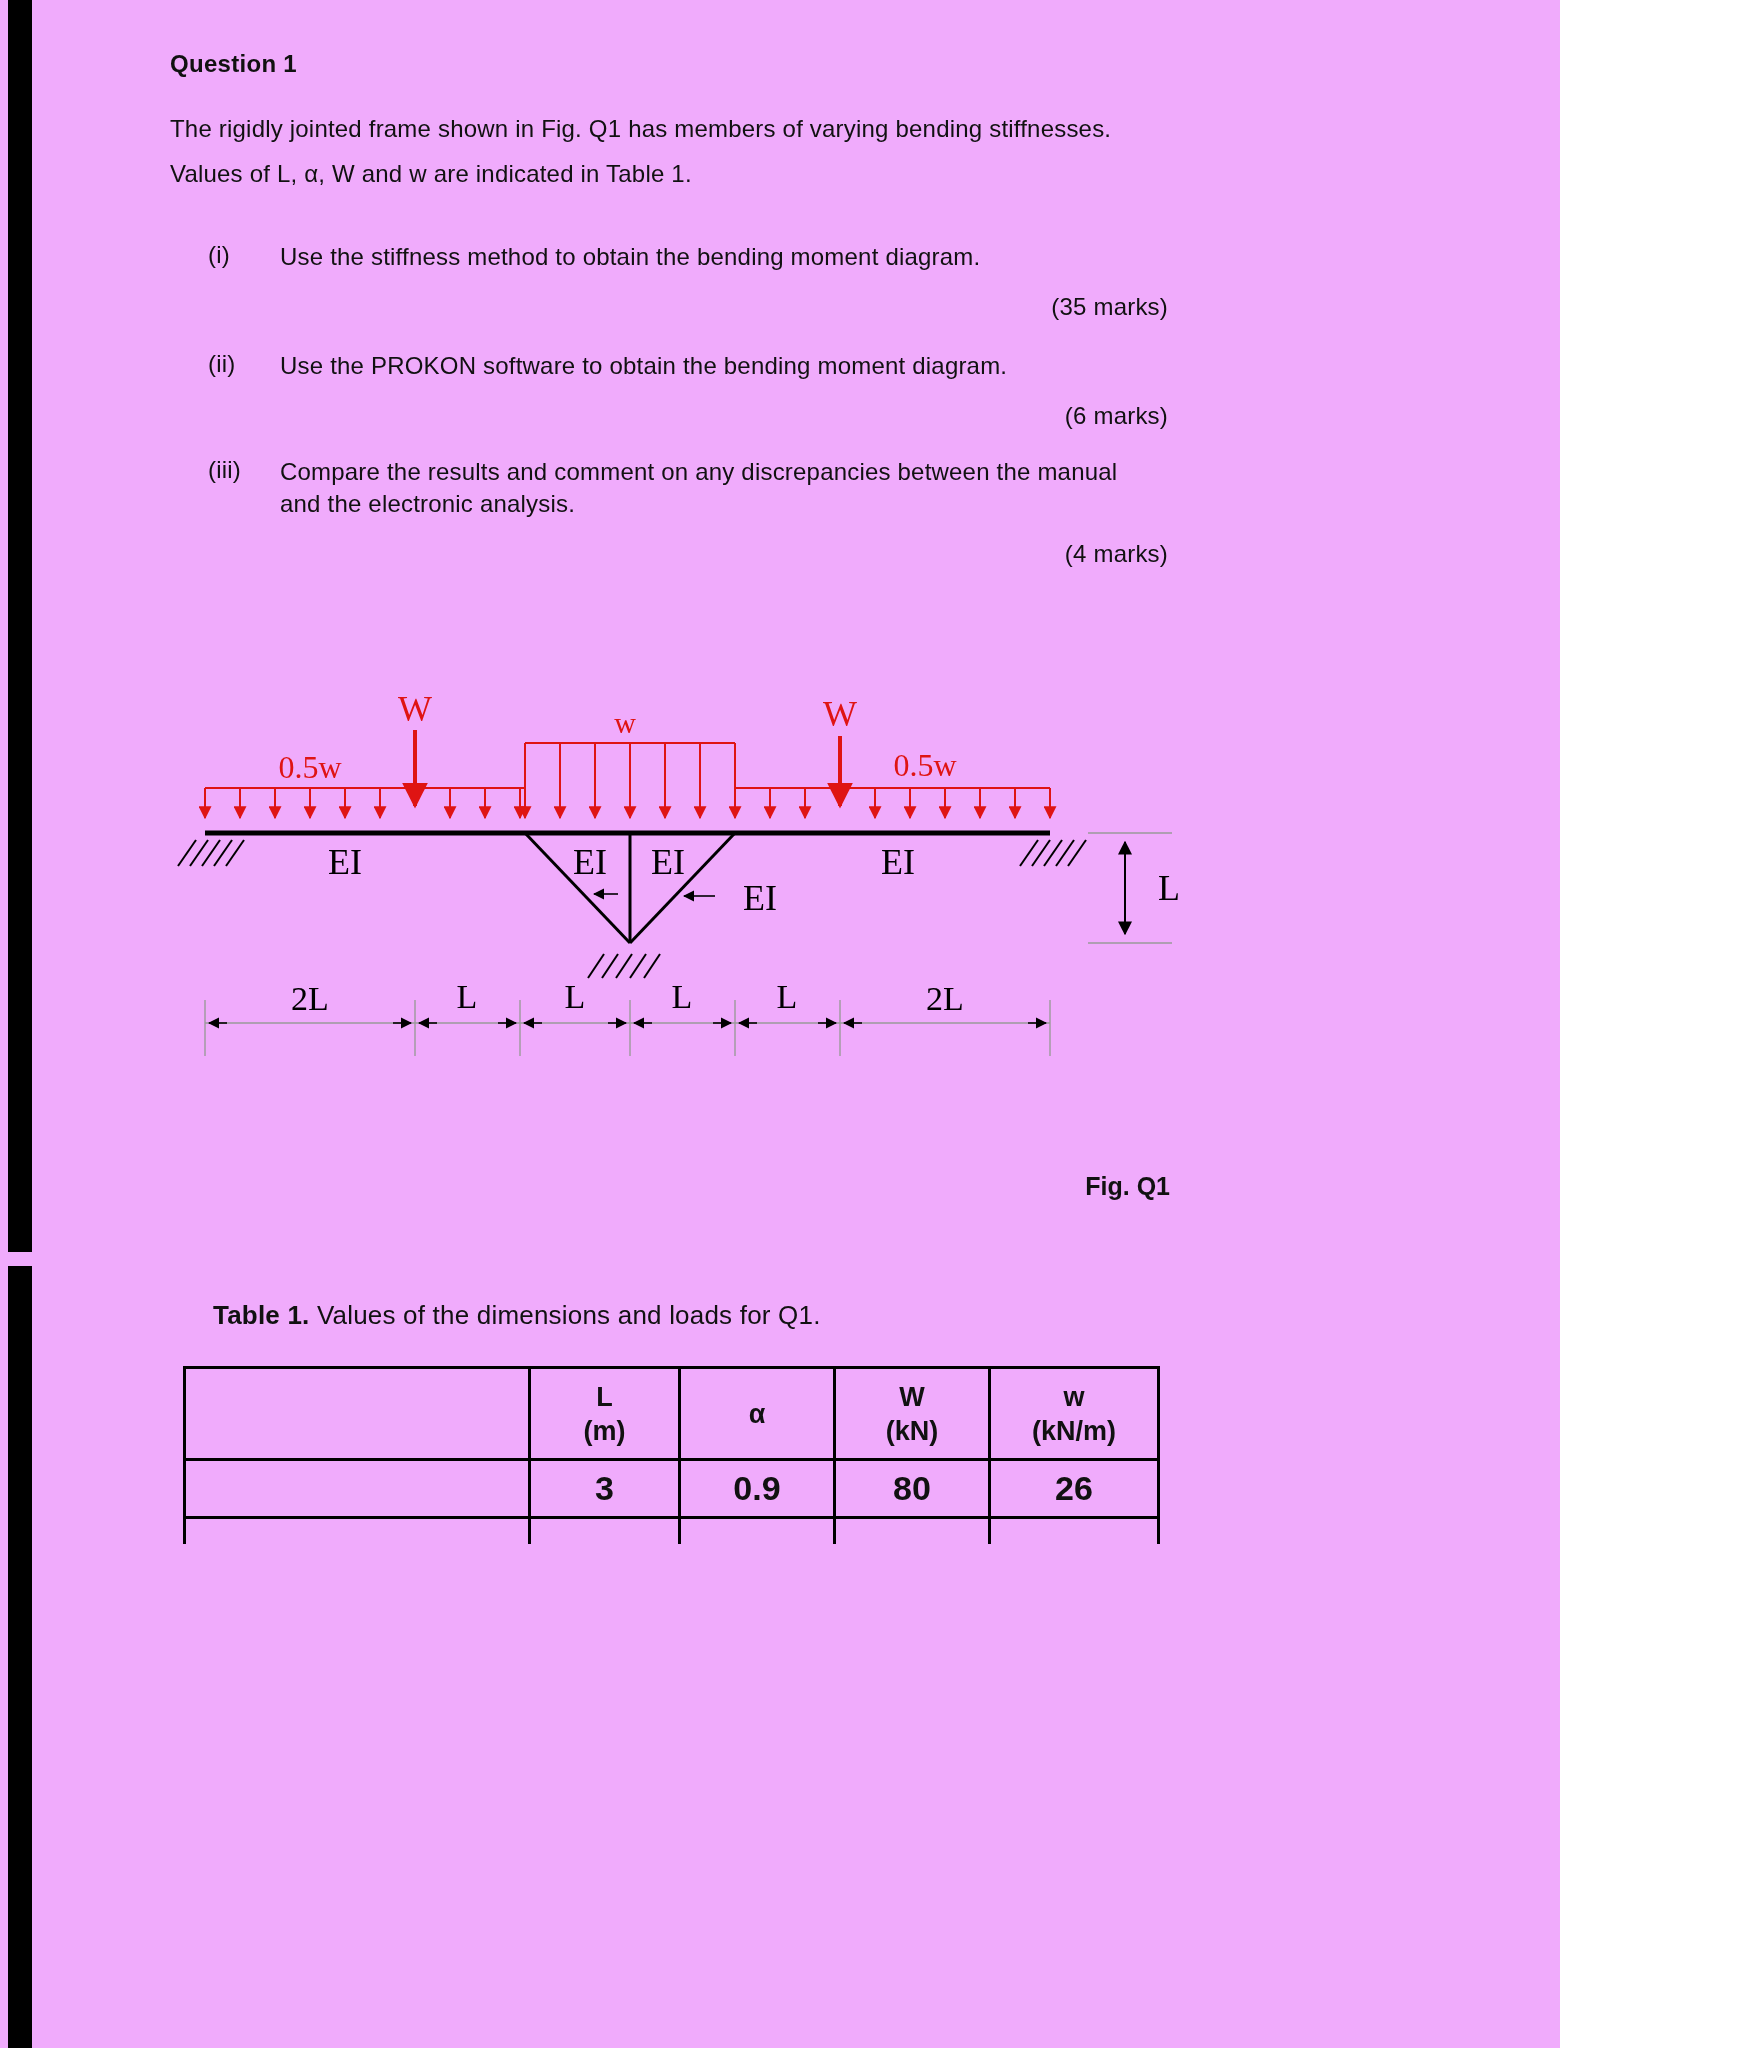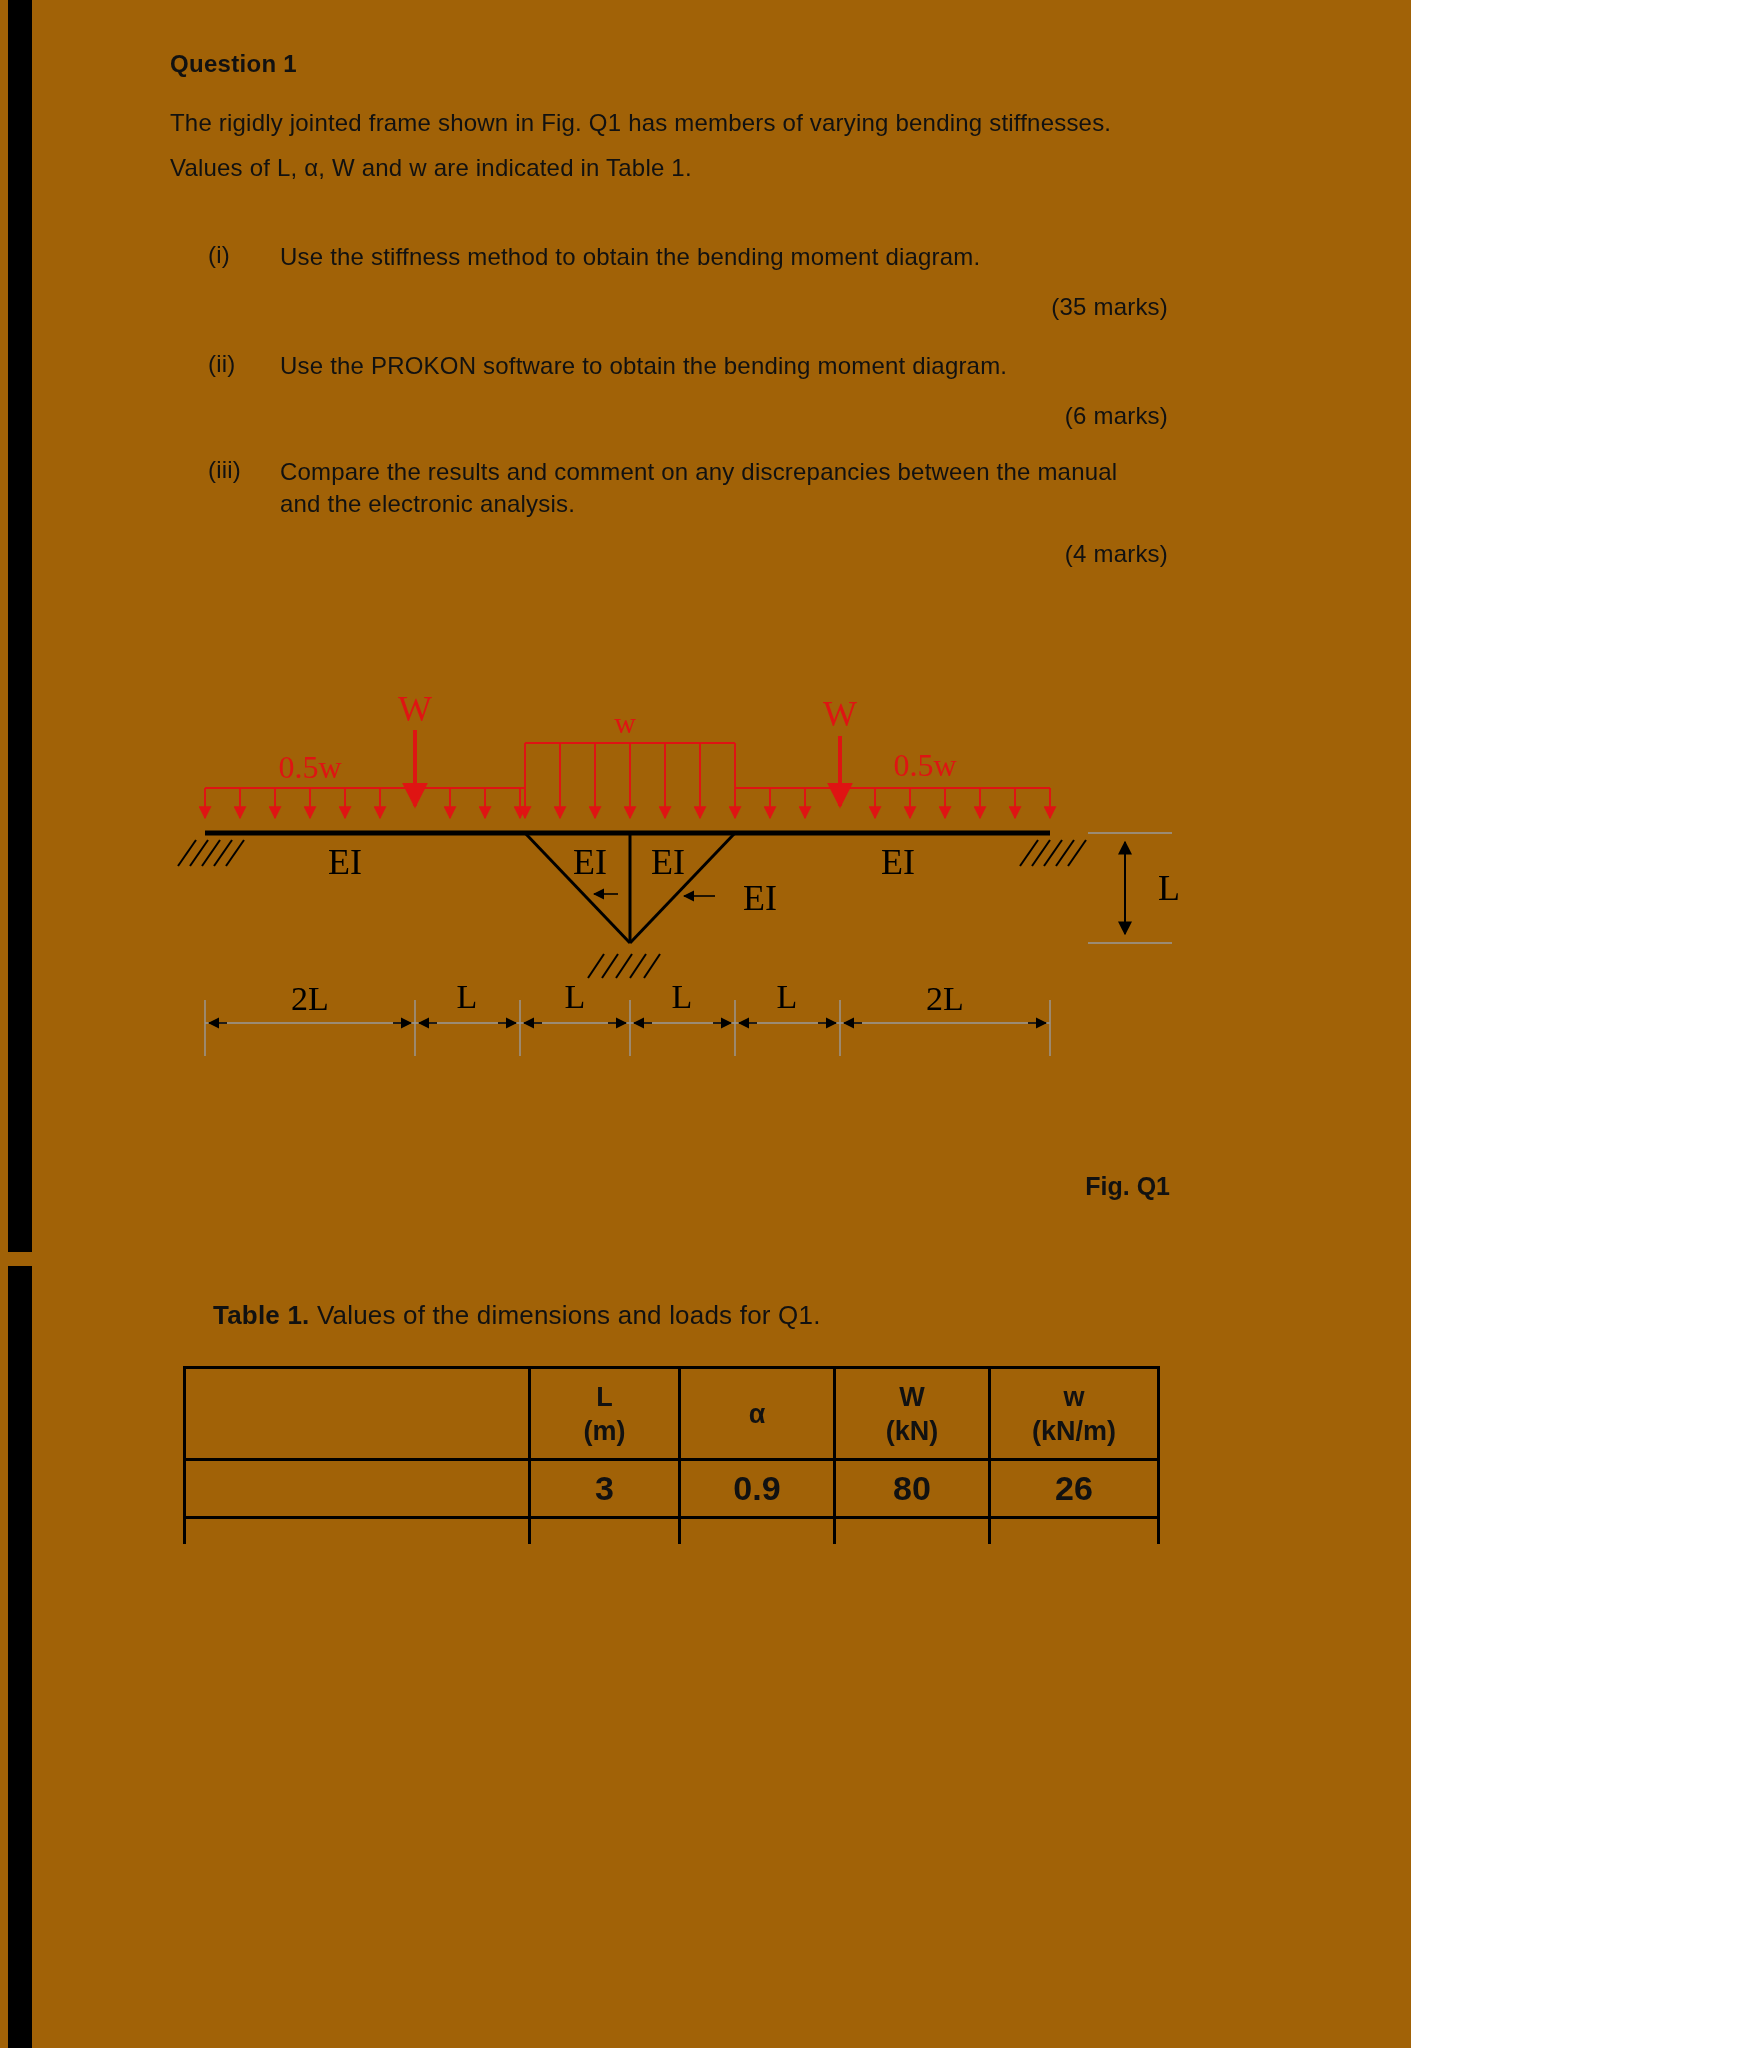--- a/index.html
+++ b/index.html
@@ -1,28 +1,28 @@
 <!DOCTYPE html>
 <html><head>
 <meta charset="utf-8">
 <style>
   * { box-sizing: border-box; }
   html,body { margin:0; padding:0; background:#ffffff; }
   .page {
-    position:relative; width:1411px; height:2048px; background:#a16207;
+    position:relative; width:1560px; height:2048px; background:#f0abfc;
     font-family:"Liberation Sans", sans-serif; color:#111; overflow:hidden;
   }
   .bar { position:absolute; background:#000; }
   .bar-lt { left:8px;    top:0;      width:24px; height:1252px; }
   .bar-lb { left:8px;    top:1266px; width:24px; height:782px; }
   .bar-rt { left:1712px; top:0;      width:34px; height:1252px; }
   .bar-rb { left:1712px; top:1266px; width:34px; height:782px; }
 
   .qtitle { position:absolute; left:170px; top:50px; font-size:24px; font-weight:bold; letter-spacing:0.3px; }
-  .intro  { position:absolute; left:170px; top:100px; width:1070px; font-size:24px; line-height:45px; letter-spacing:0.2px; }
+  .intro  { position:absolute; left:170px; top:106px; width:1070px; font-size:24px; line-height:45px; letter-spacing:0.2px; }
 
   .qitem { position:absolute; left:208px; width:960px; font-size:24px; letter-spacing:0.2px; }
   .qi-row { display:flex; }
   .qi-num { width:72px; flex:0 0 72px; }
   .qi-txt { flex:1; line-height:32px; max-width:880px; }
   .qi-marks { text-align:right; margin-top:20px; }
   .qitem-1 { top:241px; }
   .qitem-2 { top:350px; }
   .qitem-3 { top:456px; }
 

